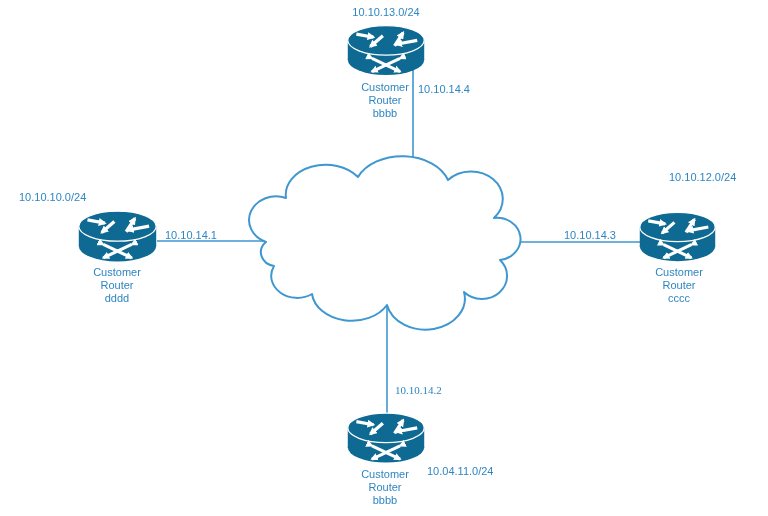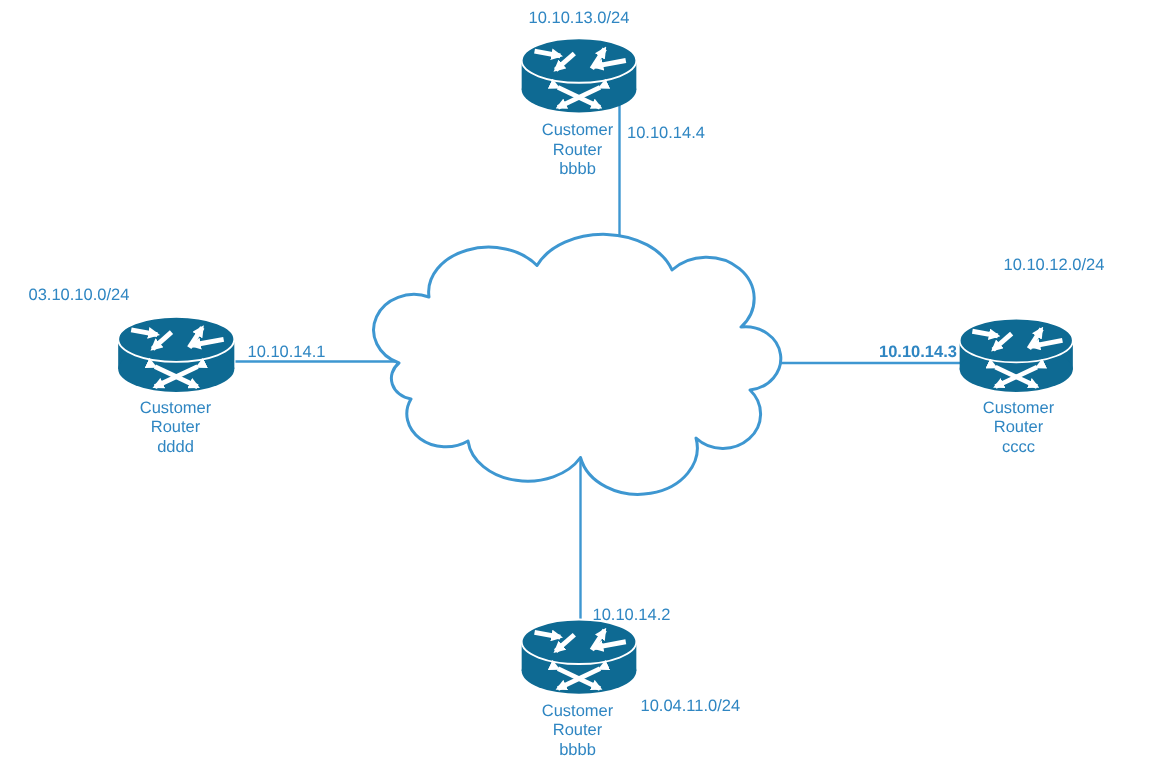--- a/index.html
+++ b/index.html
@@ -38,23 +38,23 @@
   .top-network  { left: 336px; top: 6px;   width: 100px; }
   .top-name     { left: 345px; top: 81px;  width: 80px; }
   .top-ip       { left: 418px; top: 83px; }
   
   .left-network { left: 19px;  top: 191px; }
   .left-name    { left: 77px;  top: 266px; width: 80px; }
   .left-ip      { left: 165px; top: 229px; }
   
   .right-network{ left: 669px; top: 171px; }
   .right-name   { left: 639px; top: 266px; width: 80px; }
-  .right-ip     { left: 586px; top: 229px; font-weight: bold; }
+  .right-ip     { left: 564px; top: 229px; }
   
-  .bottom-ip     { left: 395px; top: 404px; }
+  .bottom-ip     { left: 395px; top: 384px; font-family: Liberation Serif, serif; }
   .bottom-name   { left: 345px; top: 468px; width: 80px; }
   .bottom-network{ left: 427px; top: 465px; }
 </style>
 </head>
 <body>
 
 <div class="canvas">
 
   <svg class="diagram-svg" viewBox="0 0 768 516" xmlns="http://www.w3.org/2000/svg">
     <defs>
@@ -102,21 +102,21 @@
   </svg>
 
   <div class="label center top-network">10.10.13.0/24</div>
   <div class="label center name top-name">
     <span>Customer</span>
     <span>Router</span>
     <span>bbbb</span>
   </div>
   <div class="label top-ip">10.10.14.4</div>
 
-  <div class="label left-network">03.10.10.0/24</div>
+  <div class="label left-network">10.10.10.0/24</div>
   <div class="label center name left-name">
     <span>Customer</span>
     <span>Router</span>
     <span>dddd</span>
   </div>
   <div class="label left-ip">10.10.14.1</div>
 
   <div class="label right-network">10.10.12.0/24</div>
   <div class="label center name right-name">
     <span>Customer</span>

